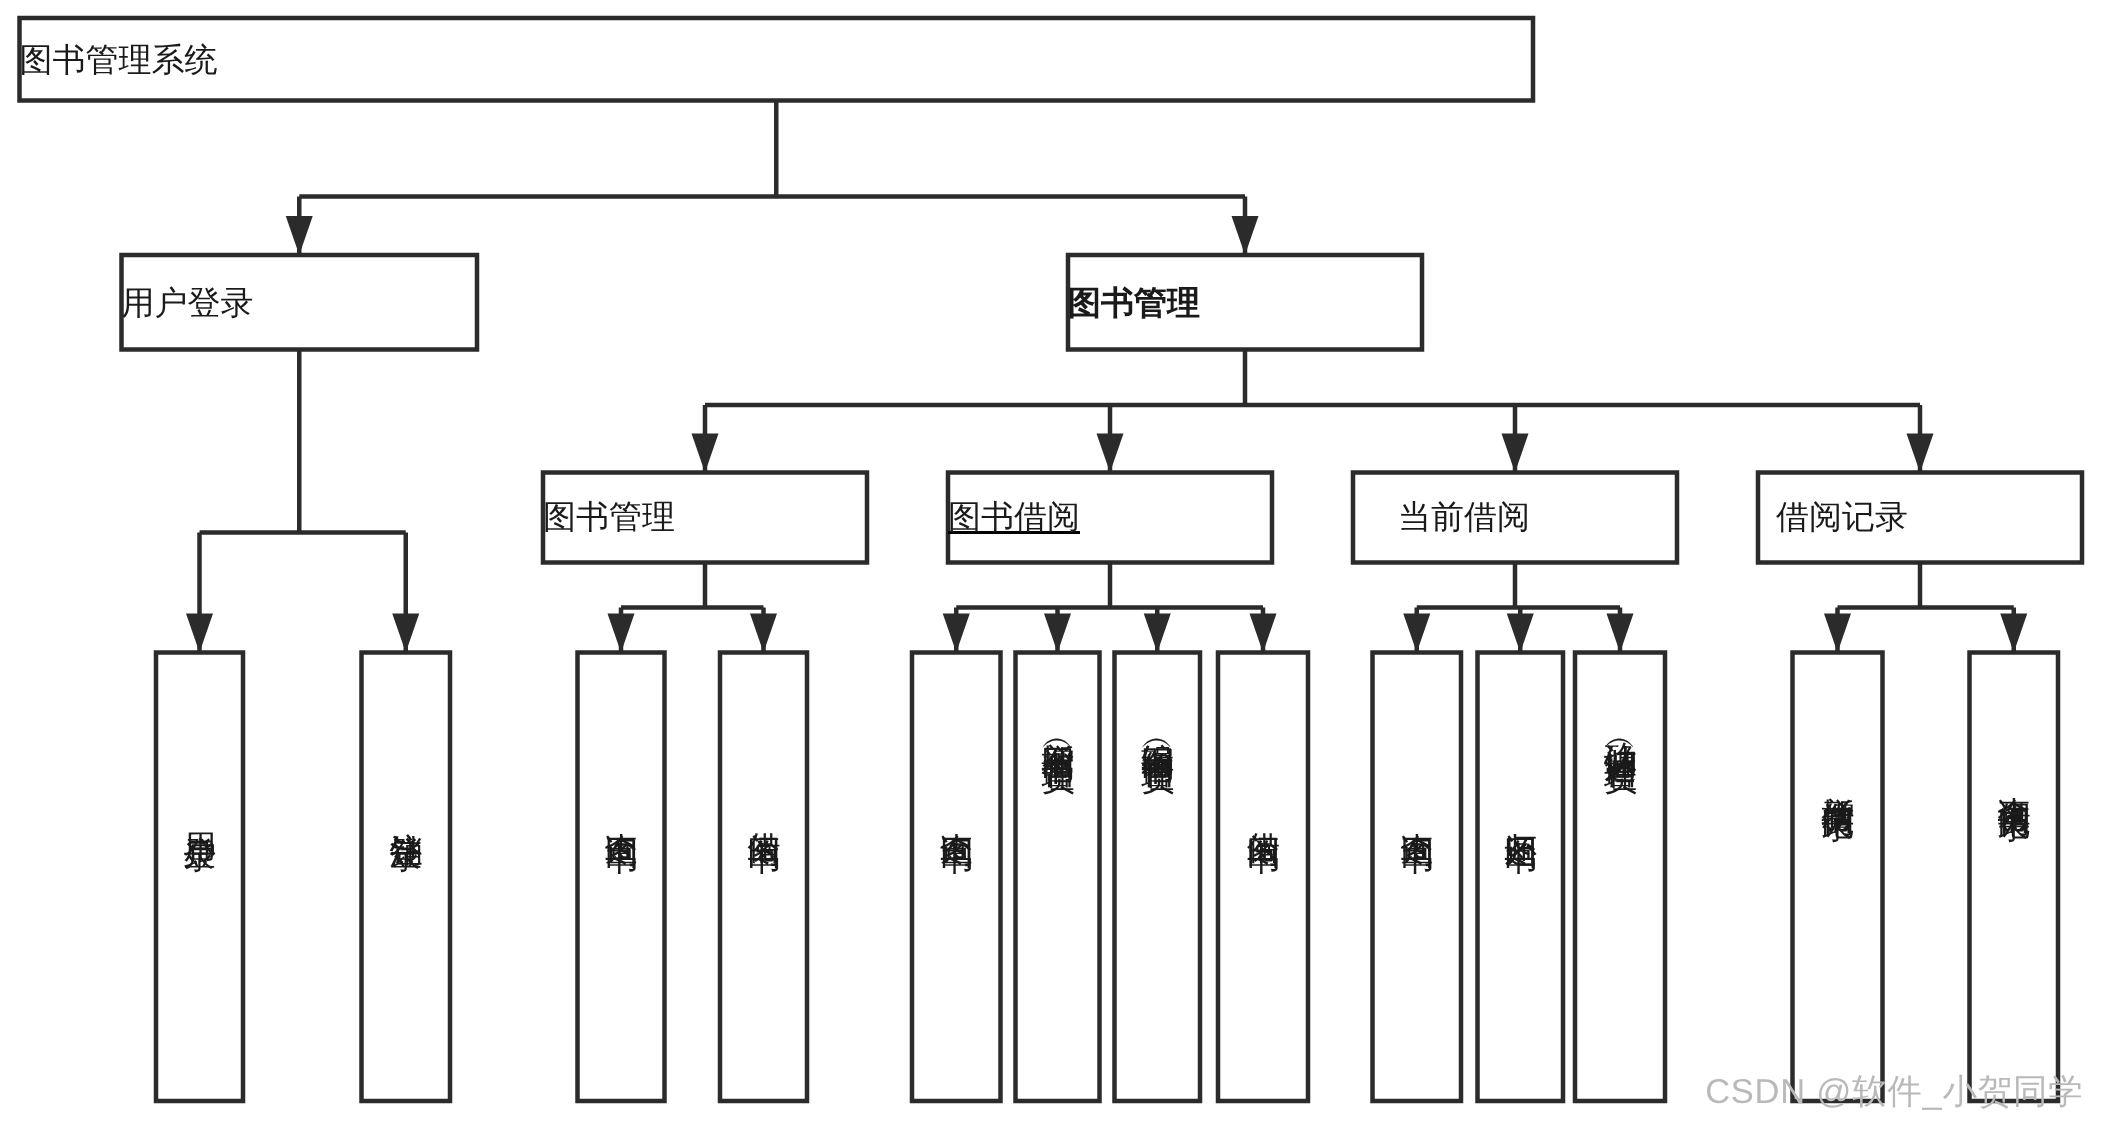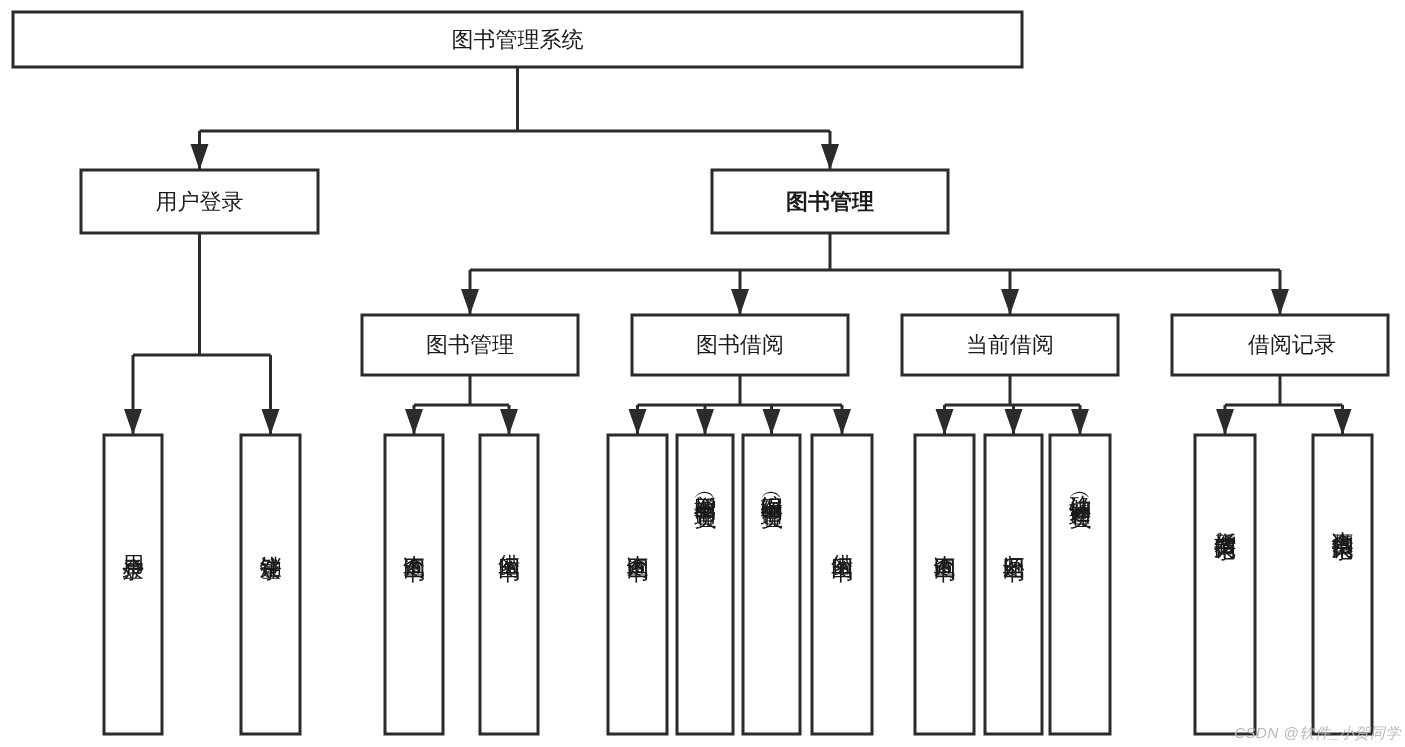--- a/index.html
+++ b/index.html
@@ -9,25 +9,25 @@
   svg#diagram-svg{position:absolute;left:0;top:0;width:1405px;height:747px;}
   .node-box{fill:#ffffff;stroke:#2b2b2b;stroke-width:3;}
   .connector{stroke:#2b2b2b;stroke-width:3;fill:none;stroke-linecap:butt;}
   .arrow-head{fill:#2b2b2b;stroke:none;}
   .vlabel-wrap{position:absolute;display:flex;align-items:flex-start;
                justify-content:center;pointer-events:none;}
   .vlabel-text{writing-mode:vertical-rl;text-orientation:upright;
                font-size:22px;line-height:1.12;color:#1a1a1a;letter-spacing:2px;
                white-space:nowrap;font-family:"Liberation Sans","DejaVu Sans",sans-serif;}
   .hlabel-wrap{position:absolute;display:flex;align-items:center;
-               justify-content:center;pointer-events:none;}
+               pointer-events:none;}
   .hlabel-text{font-size:22px;color:#1a1a1a;white-space:nowrap;
                font-family:"Liberation Sans","DejaVu Sans",sans-serif;}
-  #watermark{position:absolute;right:4px;bottom:4px;font-size:15px;color:#b9b9b9;
-             letter-spacing:.5px;font-family:"Liberation Sans","DejaVu Sans",sans-serif;font-style:italic;}
+  #watermark{position:absolute;right:16px;bottom:4px;font-size:23px;color:#b9b9b9;
+             letter-spacing:.5px;font-family:"Liberation Sans","DejaVu Sans",sans-serif;}
 </style>
 </head>
 <body>
 
 <div id="diagram-root">
 
   <svg id="diagram-svg" viewBox="0 0 1405 747">
     <g id="connector-layer">
         <line x1="517.5" y1="67" x2="517.5" y2="131" class="connector"></line>
         <line x1="199.5" y1="131" x2="830" y2="131" class="connector"></line>
@@ -112,24 +112,24 @@
       </div>
       <div class="hlabel-wrap" style="left: 81px; top: 170px; width: 237px; height: 63px;">
         <span class="hlabel-text">用户登录</span>
       </div>
       <div class="hlabel-wrap" style="left: 712px; top: 170px; width: 236px; height: 63px; font-weight: bold;">
         <span class="hlabel-text">图书管理</span>
       </div>
       <div class="hlabel-wrap" style="left: 362px; top: 315px; width: 216px; height: 60px;">
         <span class="hlabel-text">图书管理</span>
       </div>
-      <div class="hlabel-wrap" style="left: 632px; top: 315px; width: 216px; height: 60px;">
+      <div class="hlabel-wrap" style="left: 632px; top: 315px; width: 216px; height: 60px; text-decoration: underline;">
         <span class="hlabel-text">图书借阅</span>
       </div>
-      <div class="hlabel-wrap" style="left: 902px; top: 315px; width: 216px; height: 60px;">
+      <div class="hlabel-wrap" style="left: 902px; top: 315px; width: 216px; height: 60px; padding-left: 30px;">
         <span class="hlabel-text">当前借阅</span>
       </div>
       <div class="hlabel-wrap" style="left: 1172px; top: 315px; width: 216px; height: 60px; padding-left: 12px;">
         <span class="hlabel-text">借阅记录</span>
       </div>
       <div class="vlabel-wrap" style="left: 104px; top: 435px; width: 58px; height: 299px; padding-top: 101.5px;">
         <span class="vlabel-text" style="font-size: 22px;">用户登录</span>
       </div>
       <div class="vlabel-wrap" style="left: 241px; top: 435px; width: 59px; height: 299px; padding-top: 101.5px;">
         <span class="vlabel-text" style="font-size: 22px;">注销登录</span>

